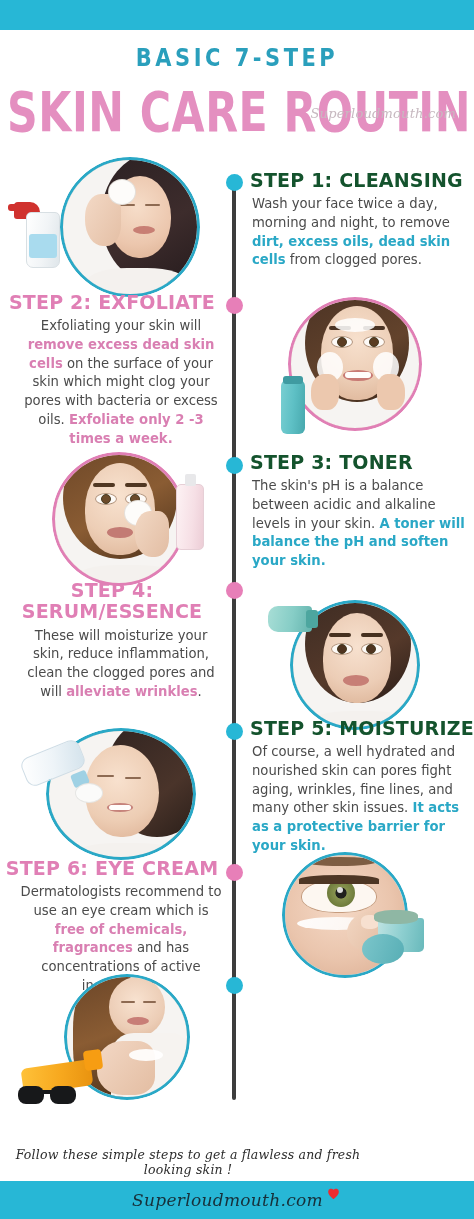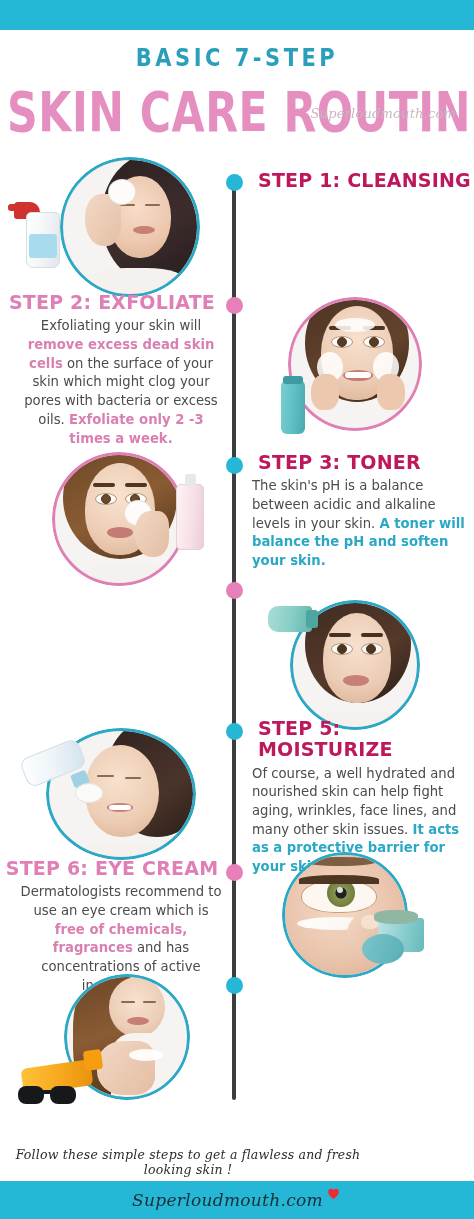--- a/index.html
+++ b/index.html
@@ -118,21 +118,21 @@
   .step.left  { left: 0px;   text-align: center; }
 
   .step-title {
     font-family: "DejaVu Sans", sans-serif;
     font-weight: bold;
     font-size: 19px;
     line-height: 1.12;
     letter-spacing: .2px;
     margin-bottom: 4px;
   }
-  .step.right .step-title { color: #be185d; padding-left: 16px; }
+  .step.right .step-title { color: #14532d; padding-left: 8px; }
   .step.left  .step-title { color: #e07fb5; padding-right: 8px; }
 
   .step-body {
     font-family: "DejaVu Sans", sans-serif;
     font-size: 13.2px;
     line-height: 1.42;
     color: #4b4b4b;
   }
   .step.right .step-body { padding-left: 10px; padding-right: 6px; }
   .step.left  .step-body { padding-left: 20px;  padding-right: 10px; }
@@ -349,20 +349,21 @@
 
   <div class="prop" style="left:14px; top:196px; width:46px; height:78px;">
     <div class="spray-trigger" style="left:0px; top:6px;"></div>
     <div class="spray-nozzle" style="left:-6px; top:8px;"></div>
     <div class="spray-body" style="left:12px; top:16px;"></div>
     <div class="spray-label" style="left:15px; top:38px;"></div>
   </div>
 
   <div class="step right" style="top:170px">
     <div class="step-title">STEP 1: CLEANSING</div>
+    <div class="step-body"><span>Wash your face twice a day, morning and night, to remove </span><span class="hl-teal">dirt, excess oils, dead skin cells</span><span> from clogged pores.</span></div>
   </div>
 
   <div class="step left" style="top:292px">
     <div class="step-title">STEP 2: EXFOLIATE</div>
     <div class="step-body"><span>Exfoliating your skin will </span><span class="hl-pink">remove excess dead skin cells</span><span> on the surface of your skin which might clog your pores with bacteria or excess oils. </span><span class="hl-pink">Exfoliate only 2 -3 times a week.</span></div>
   </div>
 
   <div class="photo pink" style="left:288px; top:297px; width:134px; height:134px;">
     <div class="inner skin-b">
       <div class="photo-bg-white"></div>
@@ -421,20 +422,24 @@
       <div class="cloth" style="left:22px;top:110px;width:100px;height:28px;"></div>
     </div>
     <div class="ring"></div>
   </div>
 
   <div class="prop">
     <div class="bottle-pink" style="left:176px; top:484px; width:28px; height:66px;"></div>
     <div class="bottle-neck" style="left:185px; top:474px; width:11px; height:12px;"></div>
   </div>
 
+  <div class="step left" style="top:580px">
+    <div class="step-title">STEP 4: SERUM/ESSENCE</div>
+    <div class="step-body"><span>These will moisturize your skin, reduce inflammation, clean the clogged pores and will </span><span class="hl-pink">alleviate wrinkles</span><span>.</span></div>
+  </div>
 
   <div class="photo" style="left:290px; top:600px; width:130px; height:130px;">
     <div class="inner skin-a">
       <div class="photo-bg-white"></div>
       <div class="hairdark" style="left:12px; top:-18px; width:106px; height:118px; background:linear-gradient(150deg,#3a2a22,#55392a 60%,#2a1d18);"></div>
       <div style="position:absolute;left:30px;top:10px;width:68px;height:90px;border-radius:50% 50% 46% 46%;
                   background:radial-gradient(circle at 50% 38%, #f7e1cf 0%, #eccdb6 58%, #dbb295 100%);"></div>
       <div class="eye" style="left:38px; top:40px;">
           <div class="iris" style="left:6px;top:1px;background:#4f3420;"></div>
         </div>
@@ -450,21 +455,21 @@
   </div>
 
   <div class="prop">
     <div class="tube-teal" style="left:268px; top:606px; width:44px; height:26px; border-radius:10px 4px 4px 10px;
          background:linear-gradient(100deg,#a8ded6 0%, #86cdc6 55%, #63b3ad 100%);"></div>
     <div class="tube-cap" style="left:306px; top:610px; width:12px; height:18px; background:#4da69f;"></div>
   </div>
 
   <div class="step right" style="top:718px">
     <div class="step-title">STEP 5: MOISTURIZE</div>
-    <div class="step-body"><span>Of course, a well hydrated and nourished skin can help fight aging, wrinkles, face lines, and many other skin issues. </span><span class="hl-teal">It acts as a protective barrier for your skin.</span></div>
+    <div class="step-body"><span>Of course, a well hydrated and nourished skin can pores fight aging, wrinkles, fine lines, and many other skin issues. </span><span class="hl-teal">It acts as a protective barrier for your skin.</span></div>
   </div>
 
   <div class="photo" style="left:46px; top:728px; width:150px; height:132px; border-radius:50%;">
     <div class="inner skin-a" style="border-radius:50%;">
       <div class="photo-bg-white"></div>
       <div class="hairdark" style="left:56px; top:-14px; width:104px; height:120px; background:linear-gradient(140deg,#2e2220,#4a342a 60%,#251b17);"></div>
       <div style="position:absolute;left:36px;top:14px;width:74px;height:92px;border-radius:48% 52% 48% 48%;
                   background:radial-gradient(circle at 44% 38%, #f8e1ce 0%, #edcdb4 58%, #dcb093 100%);"></div>
       <div style="position:absolute;left:48px;top:44px;width:17px;height:2px;background:#8d6a52;border-radius:2px;"></div>
       <div style="position:absolute;left:76px;top:46px;width:16px;height:2px;background:#8d6a52;border-radius:2px;"></div>

